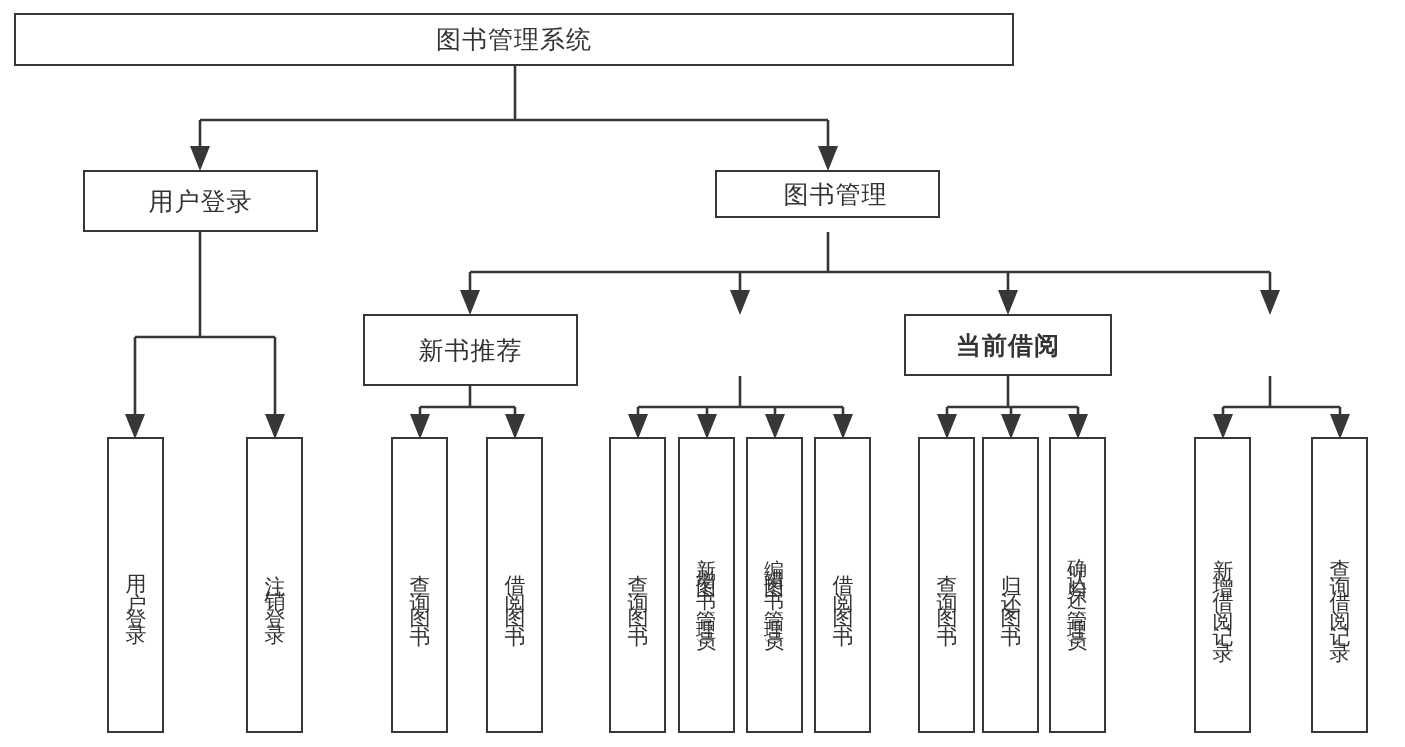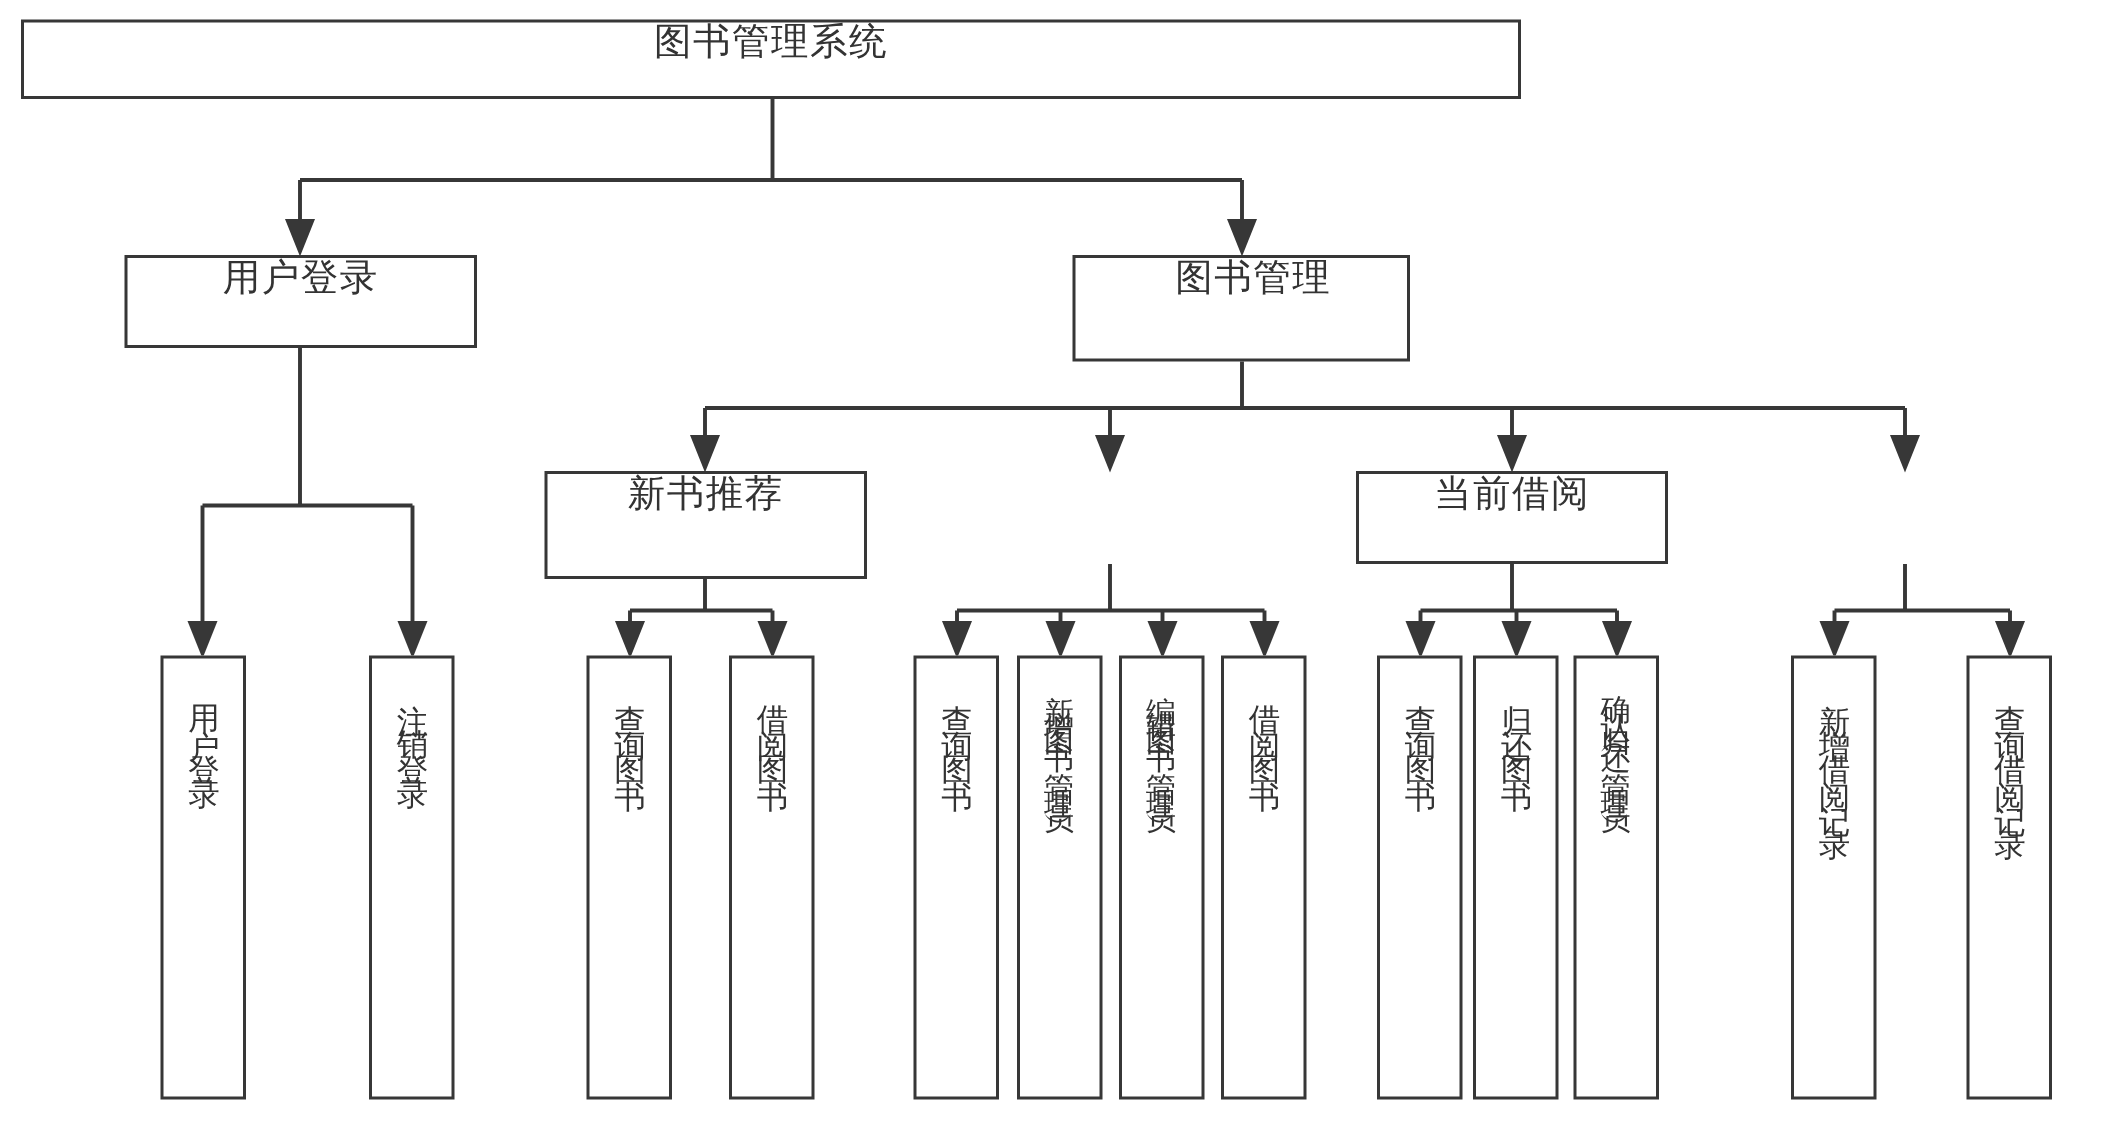--- a/index.html
+++ b/index.html
@@ -9,21 +9,21 @@
     background:#ffffff;
     font-family:"DejaVu Sans","Liberation Sans",sans-serif;
     overflow:hidden;
   }
   .wires{position:absolute;left:0;top:0;width:1405px;height:747px;z-index:1;}
   .box{
     position:absolute;
     box-sizing:border-box;
     background:#ffffff;
     border:2.5px solid #373737;
-    display:flex;align-items:flex-start;justify-content:center;
+    display:flex;align-items:center;justify-content:center;
     color:#333333;
     z-index:2;
   }
   .hlabel{
     font-size:25px;
     line-height:1;
     letter-spacing:1px;
     white-space:nowrap;
     color:#333333;
   }
@@ -101,28 +101,28 @@
     </g>
   </svg>
 
   <div class="box" style="left:14px;top:13px;width:1000px;height:53px;">
     <span class="hlabel">图书管理系统</span>
   </div>
 
   <div class="box" style="left:83px;top:170px;width:235px;height:62px;">
     <span class="hlabel">用户登录</span>
   </div>
-  <div class="box" style="left:715px;top:170px;width:225px;height:71px;padding-left:16px;">
+  <div class="box" style="left:715px;top:170px;width:225px;height:48px;padding-left:16px;">
     <span class="hlabel">图书管理</span>
   </div>
 
   <div class="box" style="left:363px;top:314px;width:215px;height:72px;">
     <span class="hlabel">新书推荐</span>
   </div>
-  <div class="box" style="left:904px;top:314px;width:208px;height:62px;">
+  <div class="box" style="left:904px;top:314px;width:208px;height:62px;font-weight:bold;">
     <span class="hlabel">当前借阅</span>
   </div>
 
   <div class="box leaf" style="left:107px;">
     <span class="vtext">用户登录</span>
   </div>
   <div class="box leaf" style="left:246px;">
     <span class="vtext">注销登录</span>
   </div>
 

